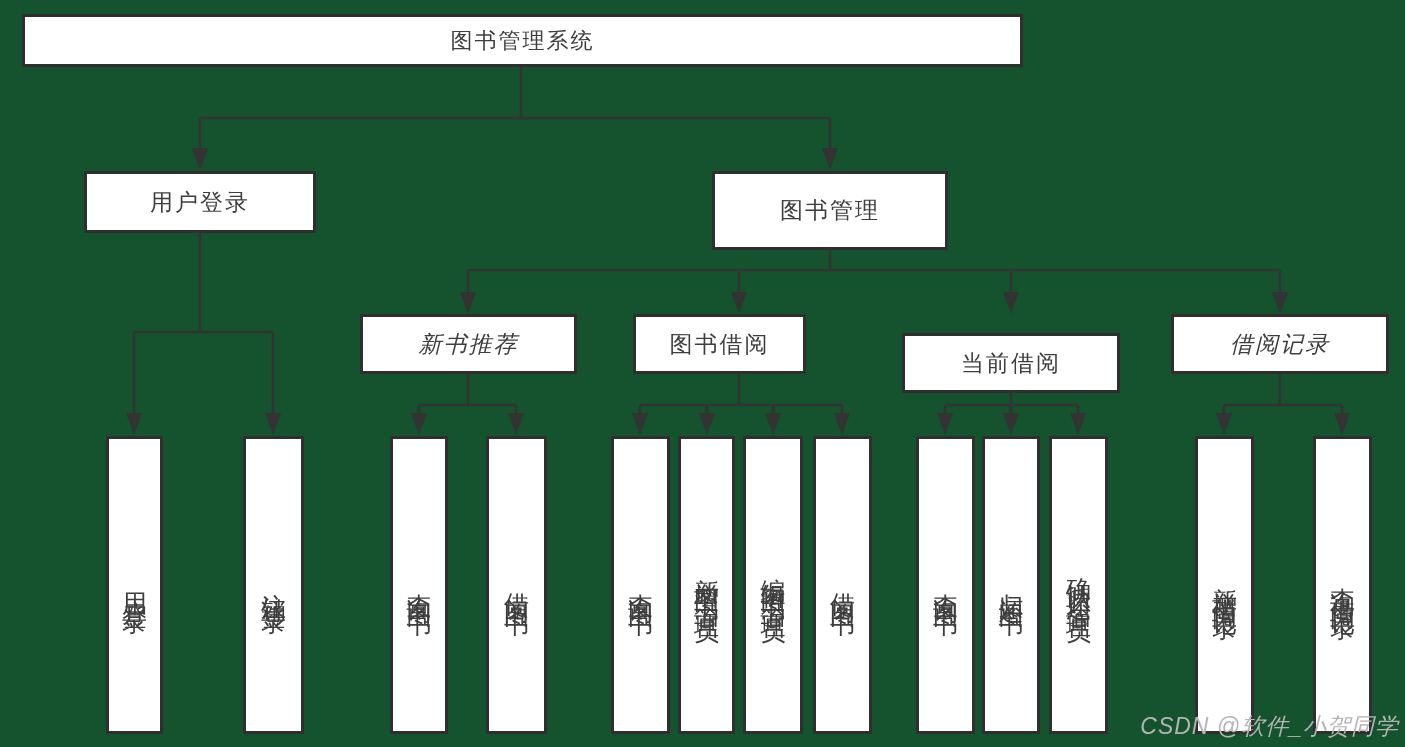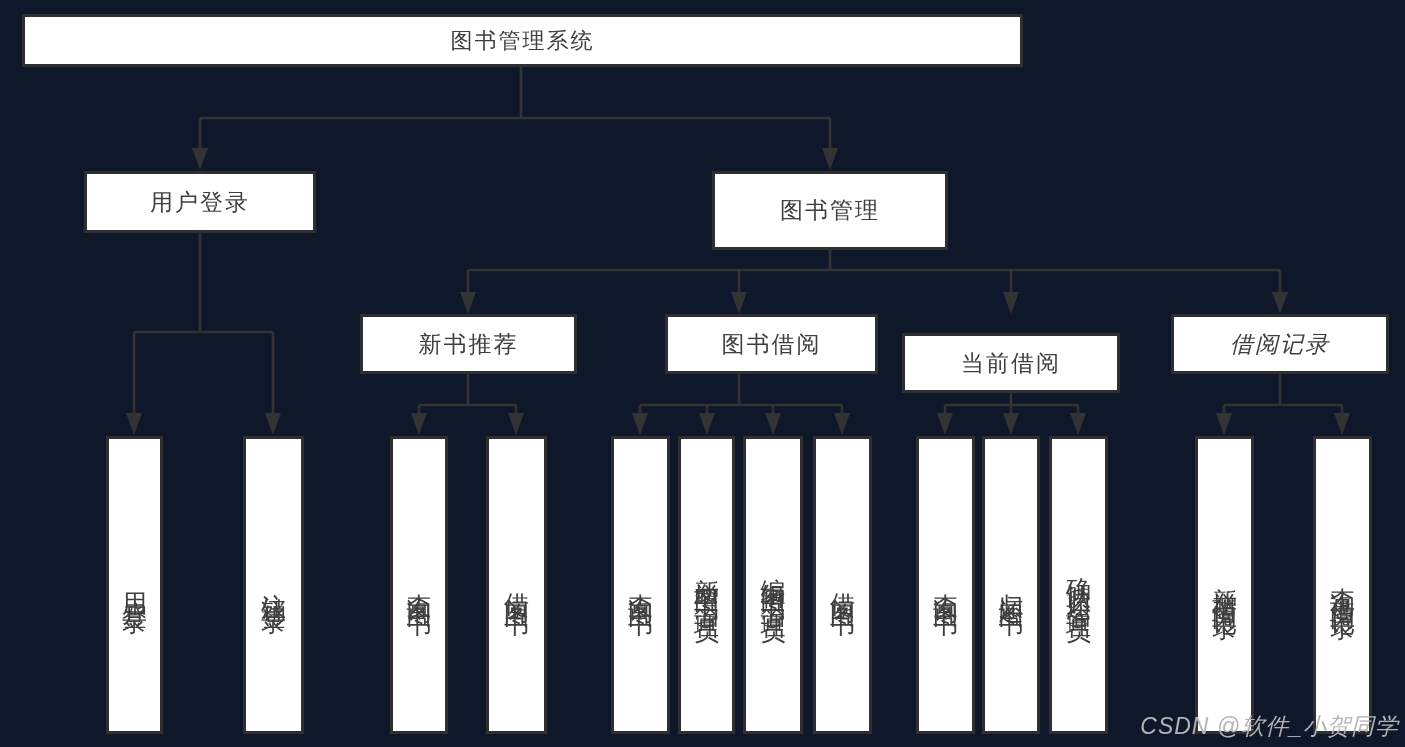--- a/index.html
+++ b/index.html
@@ -5,21 +5,21 @@
   html, body {
     margin: 0;
     padding: 0;
     background: #ffffff;
     font-family: "Liberation Sans", "DejaVu Sans", sans-serif;
   }
   .stage {
     position: relative;
     width: 1405px;
     height: 747px;
-    background: #0f172a;
+    background: #14532d;
     overflow: hidden;
   }
   .wires {
     position: absolute;
     left: 0;
     top: 0;
     width: 1405px;
     height: 747px;
   }
   .box {
@@ -121,22 +121,22 @@
       <polygon points="1216,413 1232,413 1224,435"></polygon>
       <polygon points="1334,413 1350,413 1342,435"></polygon>
     </g>
   </svg>
 
   <div class="box h root-box" style="left:22px; top:14px; width:1001px; height:53px;">图书管理系统</div>
 
   <div class="box h" style="left:84px; top:171px; width:232px; height:62px;">用户登录</div>
   <div class="box h" style="left:712px; top:171px; width:236px; height:79px;">图书管理</div>
 
-  <div class="box h" style="left:360px; top:314px; width:217px; height:60px;">新书推荐</div>
-  <div class="box h" style="left:665px; top:314px; width:213px; height:60px;">图书借阅</div>
+  <div class="box h" style="left:360px; top:314px; width:217px; height:60px;font-style:italic;">新书推荐</div>
+  <div class="box h" style="left:633px; top:314px; width:173px; height:60px;">图书借阅</div>
   <div class="box h" style="left:902px; top:333px; width:218px; height:60px;">当前借阅</div>
   <div class="box h" style="left:1171px; top:314px; width:218px; height:60px;font-style:italic;">借阅记录</div>
 
   <div class="box v" style="left:106px; width:57px;">用户登录</div>
   <div class="box v" style="left:243px; width:61px;">注销登录</div>
 
   <div class="box v" style="left:390px; width:58px;">查询图书</div>
   <div class="box v" style="left:486px; width:61px;">借阅图书</div>
 
   <div class="box v" style="left:611px; width:59px;">查询图书</div>

